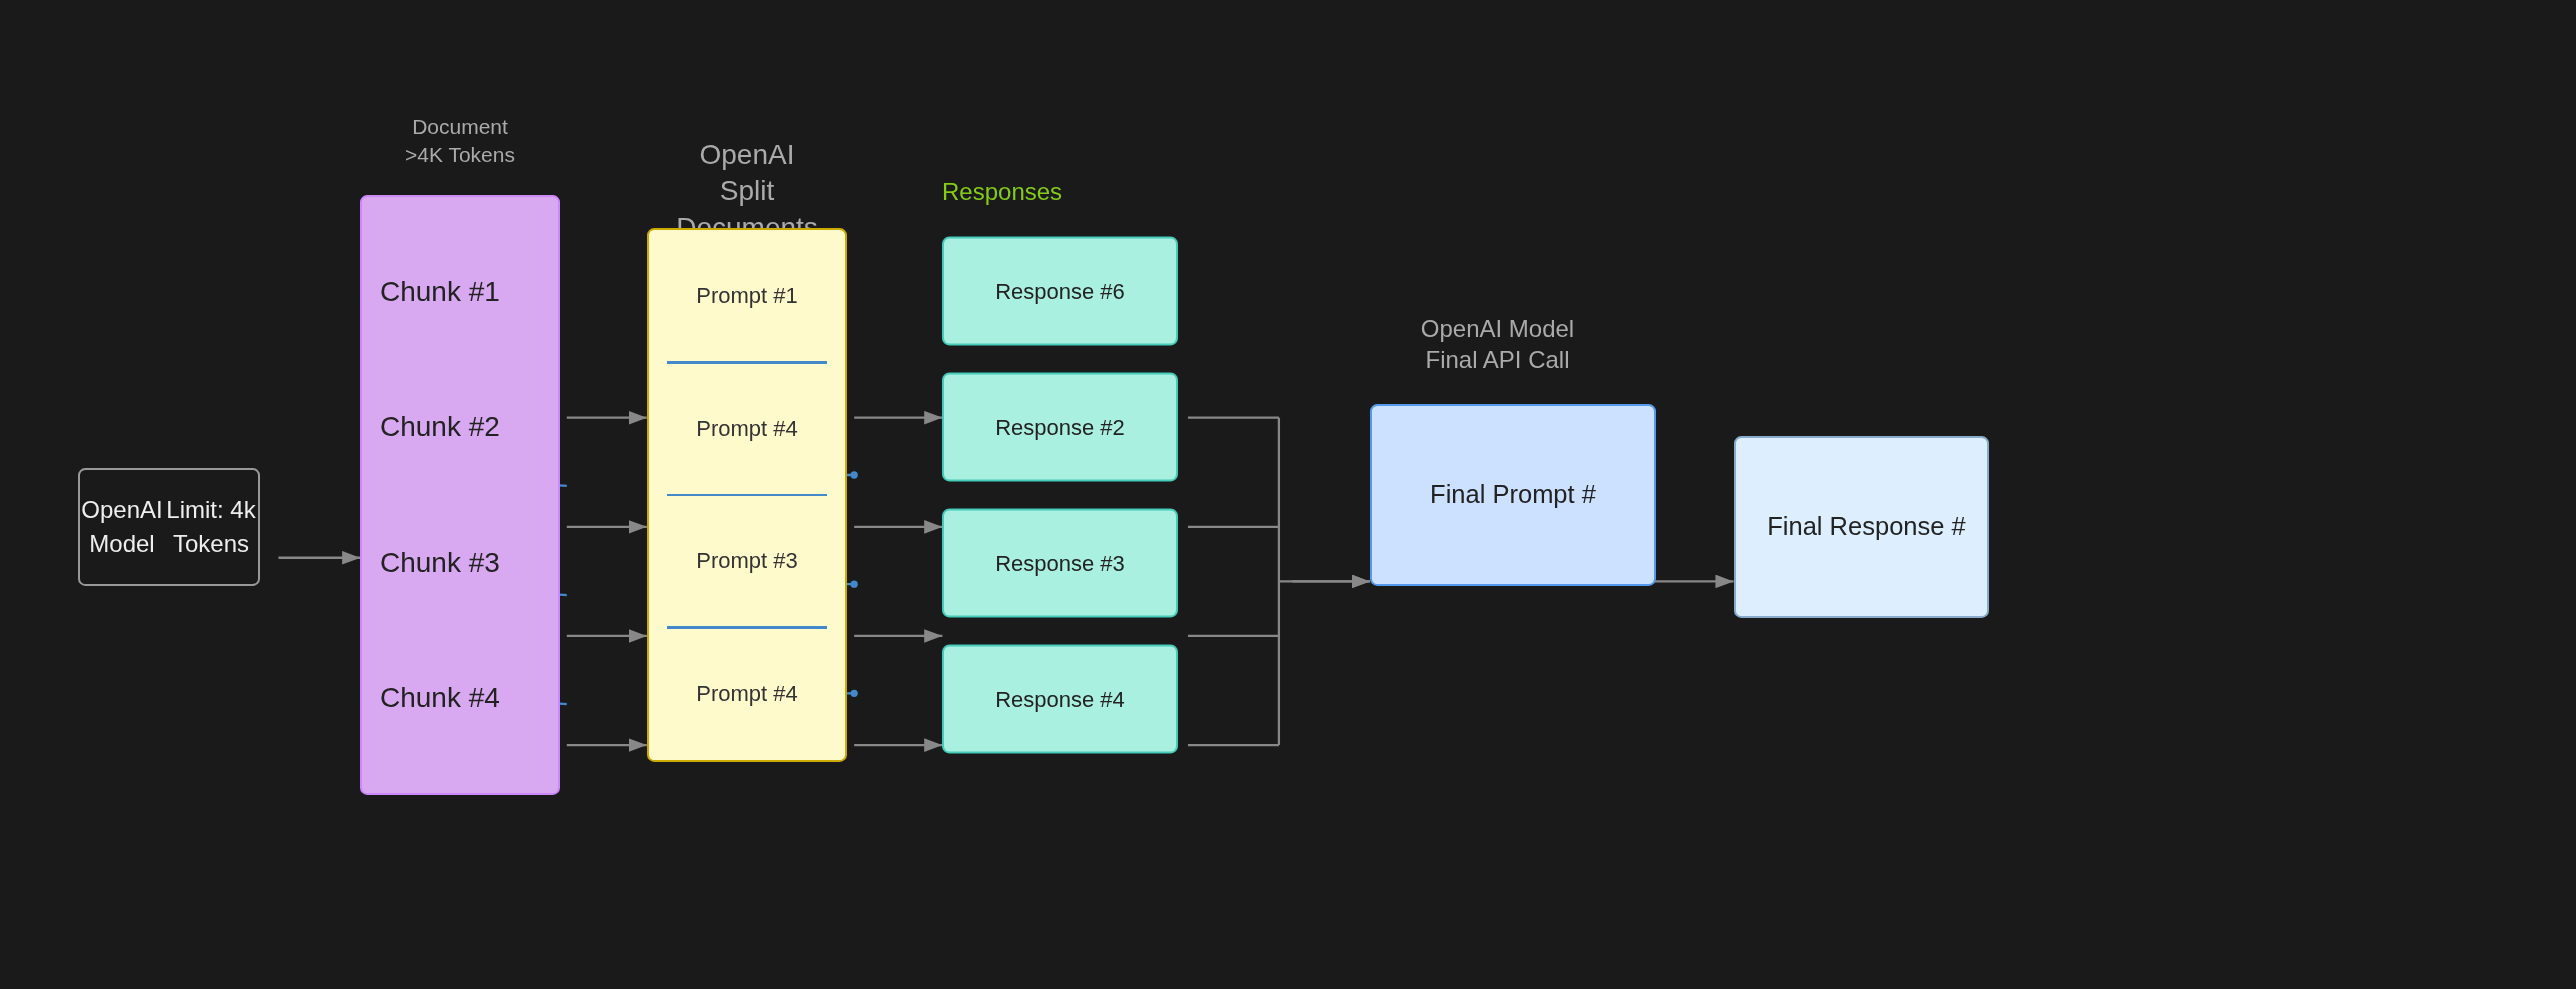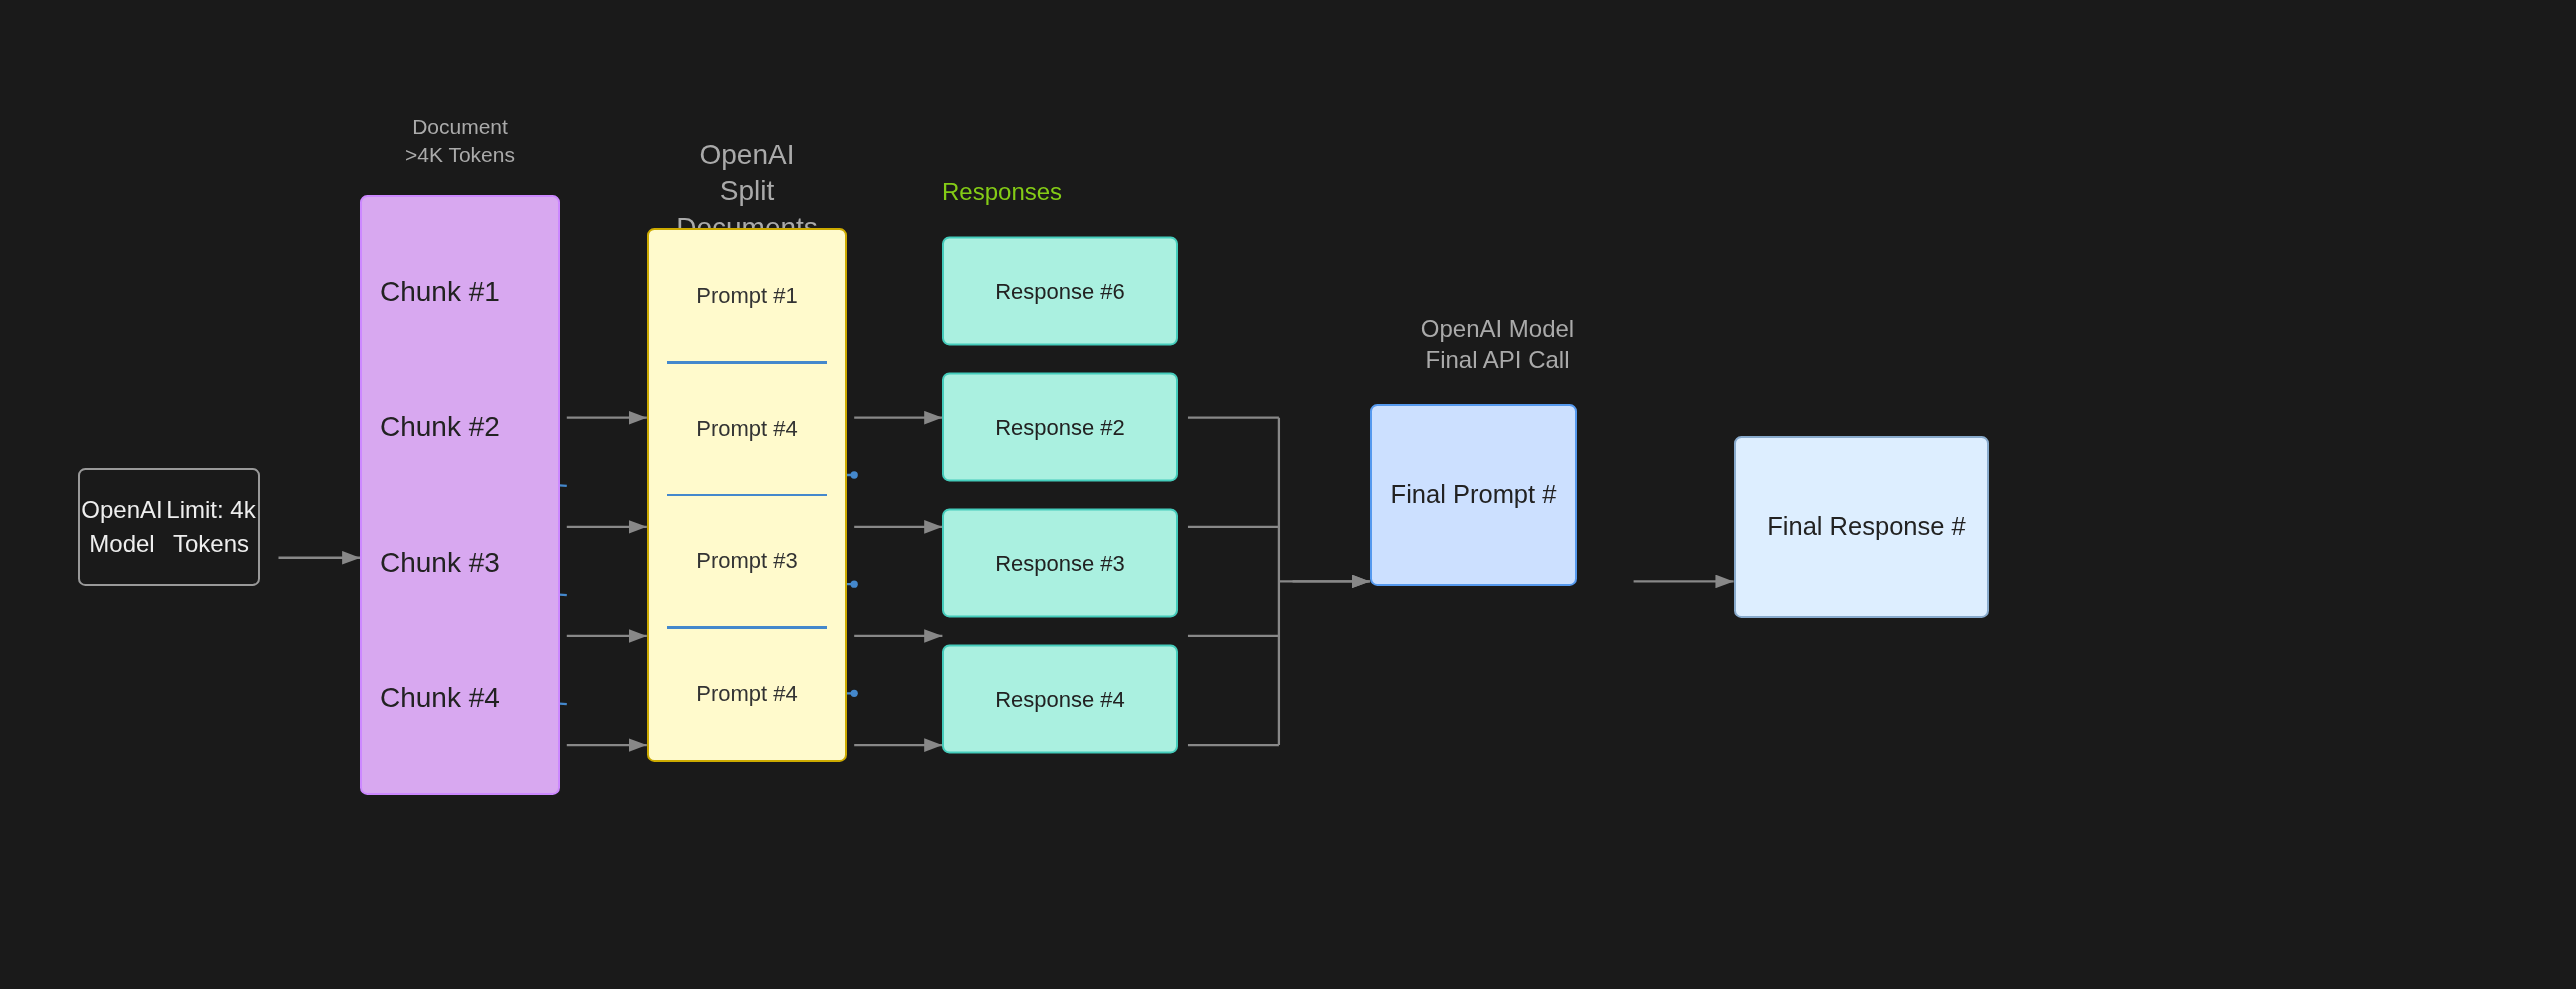--- a/index.html
+++ b/index.html
@@ -118,21 +118,21 @@
       justify-content: center;
       font-size: 22px;
       color: #222;
     }
 
     
     .final-prompt-box {
       border: 2.3px solid #5599ee;
       border-radius: 7.3px;
       background: #cce0ff;
-      width: 207px;
+      width: 286px;
       height: 182px;
       display: flex;
       align-items: center;
       justify-content: center;
       font-size: 25.5px;
       color: #222;
       text-align: center;
       line-height: 1.3;
     }
 

